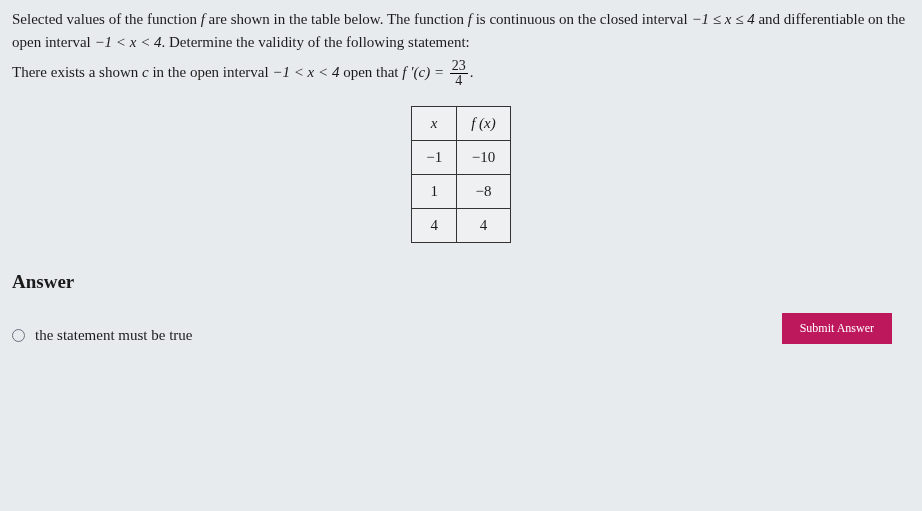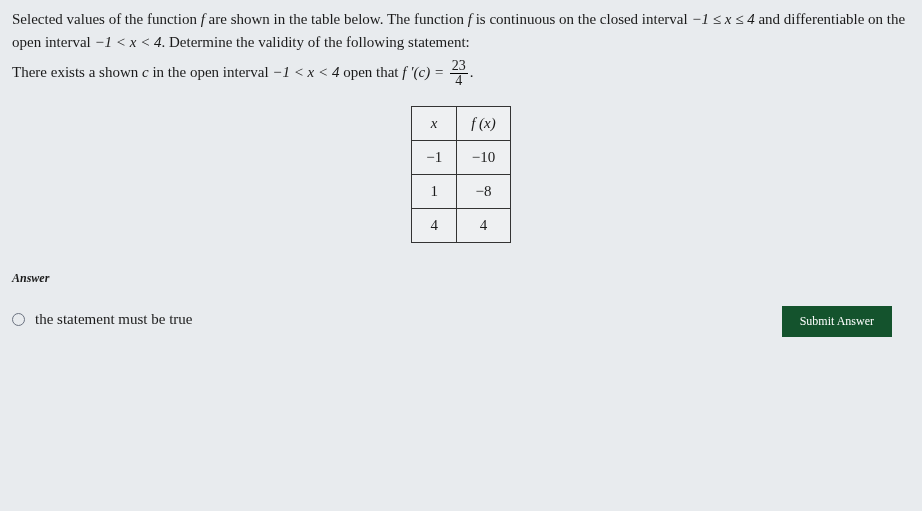--- a/index.html
+++ b/index.html
@@ -32,45 +32,44 @@
       padding: 8px 14px;
       text-align: center;
       font-family: Georgia, serif;
       font-size: 15px;
       min-width: 42px;
     }
     table th { font-weight: normal; font-style: italic; }
     .answer-heading {
       font-weight: bold;
       margin: 18px 0 16px 0;
-      font-size: 12px;
-      font-style: italic;
+      font-size: 19px;
     }
     .options-row {
       display: flex;
       justify-content: space-between;
-      align-items: center;
+      align-items: flex-end;
       gap: 44px;
     }
     .options { display: flex; flex-direction: column; gap: 12px; }
     .option {
       display: flex;
       align-items: center;
       gap: 10px;
       cursor: pointer;
     }
     .radio {
       width: 13px;
       height: 13px;
       border: 1.5px solid #6b7280;
       border-radius: 50%;
       flex-shrink: 0;
     }
     .submit-btn {
-      background: #14532d;
+      background: #be185d;
       color: #fff;
       border: none;
       padding: 8px 18px;
       font-size: 12px;
       font-family: Georgia, serif;
       cursor: pointer;
       margin-top: 4px;
       margin-right: 18px;
     }
     .frac {

